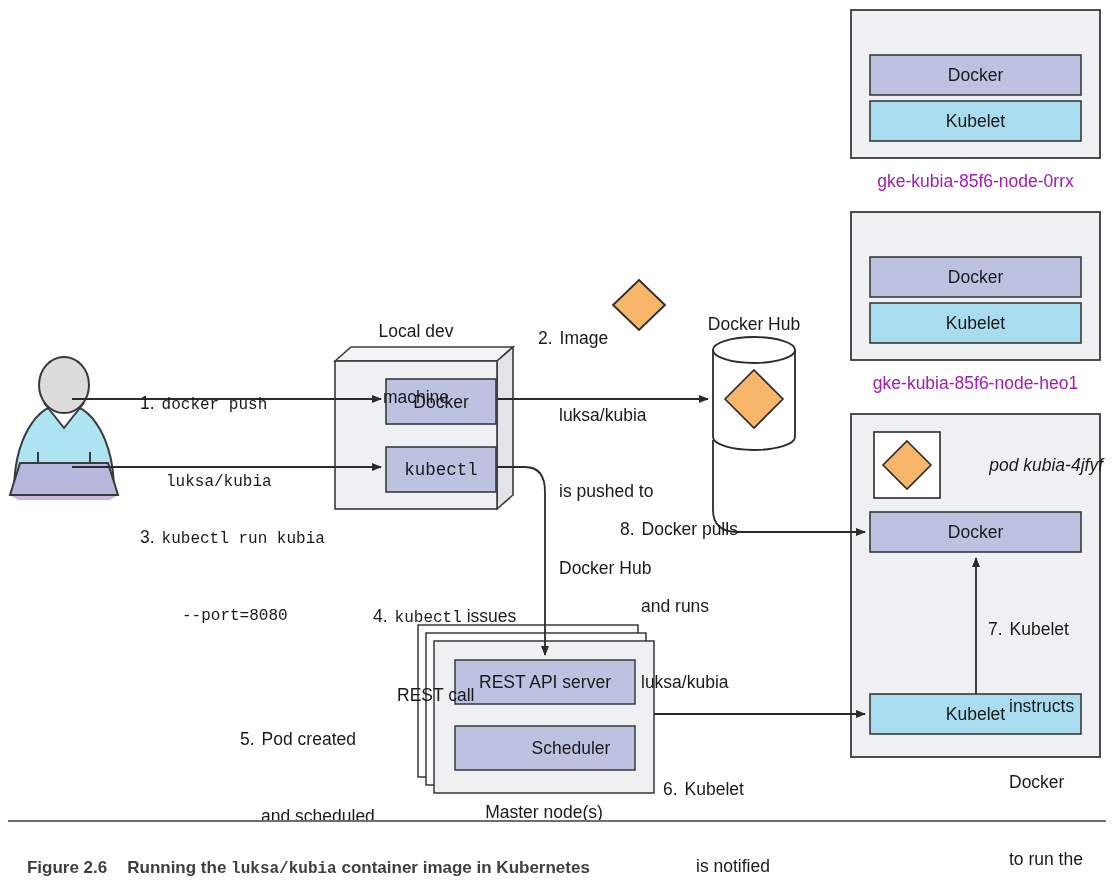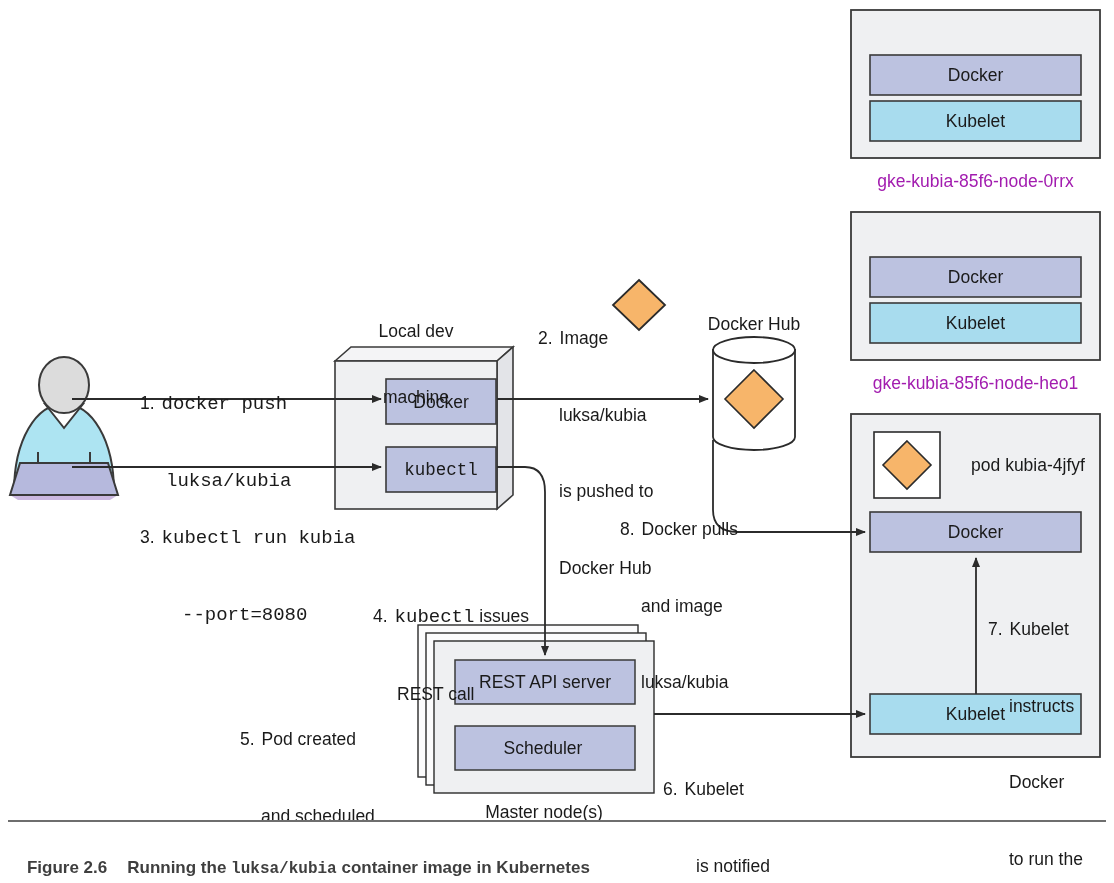--- a/index.html
+++ b/index.html
@@ -19,21 +19,21 @@
     background: #ffffff;
   }
   #svg-layer {
     position: absolute;
     left: 0; top: 0;
     width: 1114px;
     height: 883px;
   }
   .mono {
     font-family: "Liberation Mono", monospace;
-    font-size: 19px;
+    font-size: 16px;
     letter-spacing: 0px;
   }
   .boxlabel {
     position: absolute;
     font-size: 17.5px;
     line-height: 22px;
     color: #1a1a1a;
     text-align: center;
     white-space: pre;
   }
@@ -170,31 +170,31 @@
   </div>
 
   <div class="boxlabel" style="left:386px; top:391px; width:110px;">Docker</div>
 
   <div class="boxlabel mono" style="left:386px; top:459px; width:110px;">kubectl</div>
 
   <div class="boxlabel" style="left:684px; top:313px; width:140px;">Docker Hub</div>
 
   <div class="boxlabel" style="left:434px; top:801px; width:220px;">Master node(s)</div>
   <div class="boxlabel" style="left:455px; top:671px; width:180px;">REST API server</div>
-  <div class="boxlabel" style="left:453px; top:737px; width:180px;">Scheduler</div>
+  <div class="boxlabel" style="left:481px; top:737px; width:180px;">Scheduler</div>
 
   <div class="boxlabel" style="left:870px; top:64px; width:211px;">Docker</div>
   <div class="boxlabel" style="left:870px; top:110px; width:211px;">Kubelet</div>
   <div class="nodename" style="left:851px; top:171px; width:249px;">gke-kubia-85f6-node-0rrx</div>
 
   <div class="boxlabel" style="left:870px; top:266px; width:211px;">Docker</div>
   <div class="boxlabel" style="left:870px; top:312px; width:211px;">Kubelet</div>
   <div class="nodename" style="left:851px; top:373px; width:249px;">gke-kubia-85f6-node-heo1</div>
 
-  <div class="boxlabel" style="left:953px; top:454px; width:150px; text-align:center;">pod kubia-4jfyf</div>
+  <div class="boxlabel" style="left:953px; top:454px; width:150px; text-align:right;font-style:italic;">pod kubia-4jfyf</div>
   <div class="boxlabel" style="left:870px; top:521px; width:211px;">Docker</div>
   <div class="boxlabel" style="left:870px; top:703px; width:211px;">Kubelet</div>
 
   <div class="steptext" style="left:140px; top:340px;">
     <div style="display:flex; align-items:baseline;">
       <span style="margin-right:7px;">1.</span>
       <span class="mono">docker push</span>
     </div>
     <div class="mono" style="margin-left:26px;">luksa/kubia</div>
   </div>
@@ -258,21 +258,21 @@
     <div style="margin-left:21px;">Docker</div>
     <div style="margin-left:21px;">to run the</div>
     
   </div>
 
   <div class="steptext" style="left:620px; top:466px;">
     <div style="display:flex; align-items:baseline;">
       <span style="margin-right:7px;">8.</span>
       <span>Docker pulls</span>
     </div>
-    <div style="margin-left:21px;">and image</div>
+    <div style="margin-left:21px;">and runs</div>
     <div style="margin-left:21px;">luksa/kubia</div>
   </div>
 
   <div class="rule"></div>
   <div class="caption">
     <span>Figure 2.6</span><span class="cap-gap"></span><span>Running the </span><span class="cap-mono">luksa/kubia</span><span> container image in Kubernetes</span>
   </div>
 
 </div>
 

